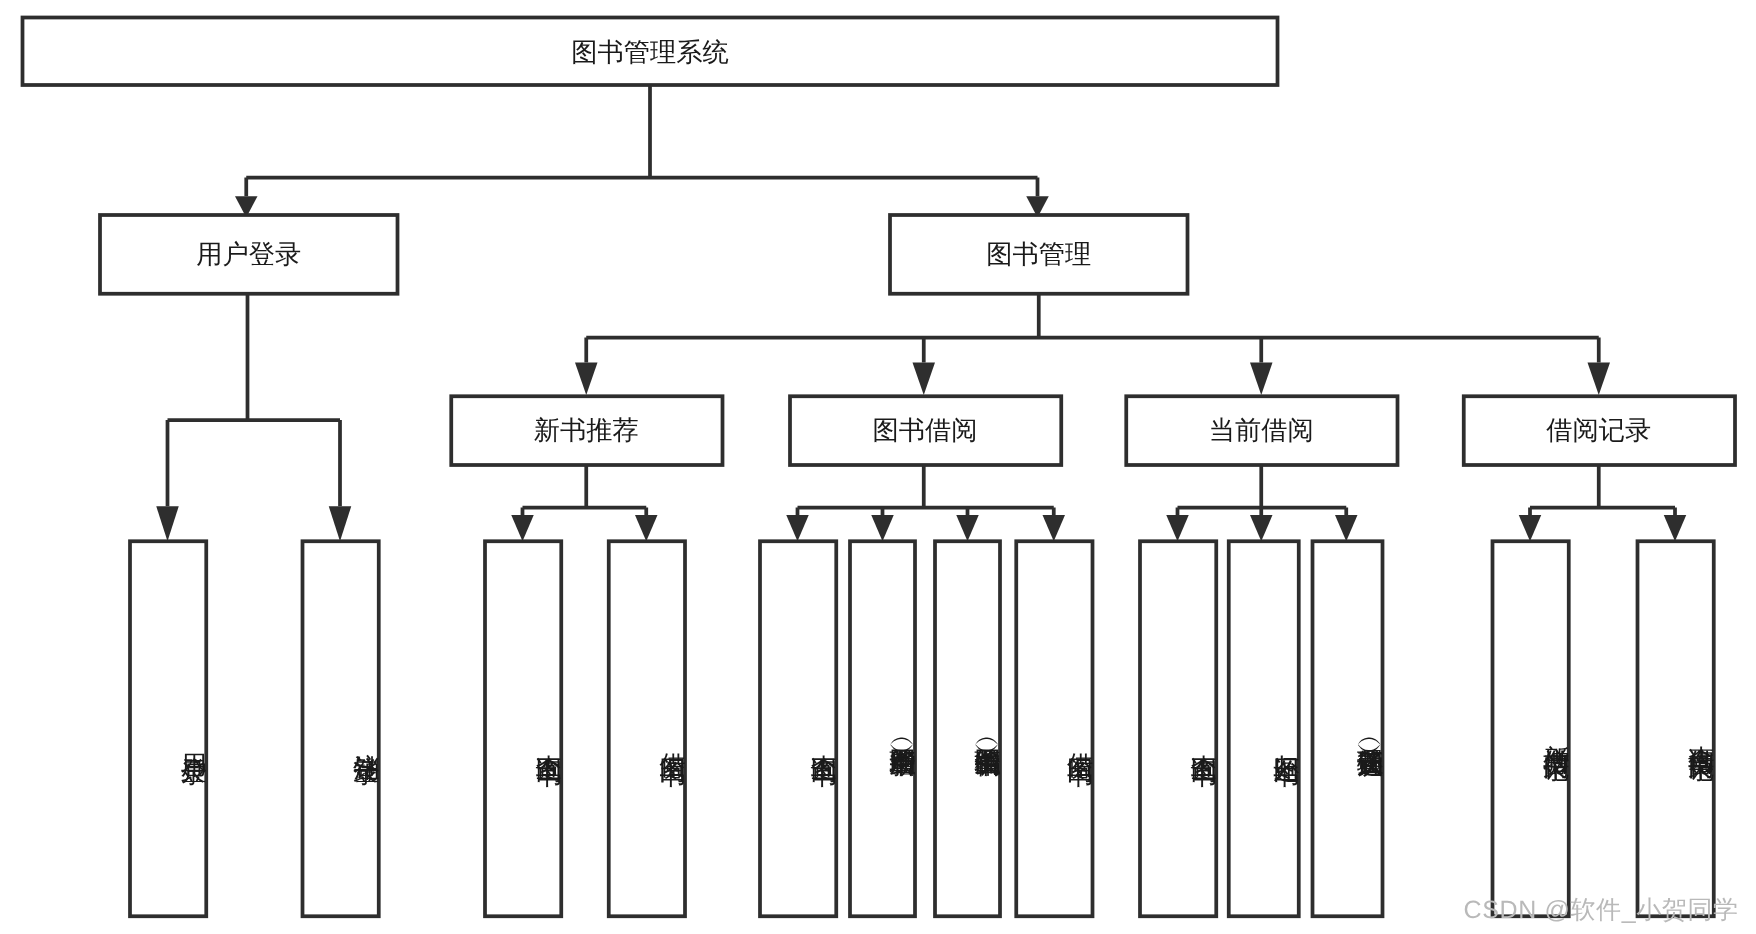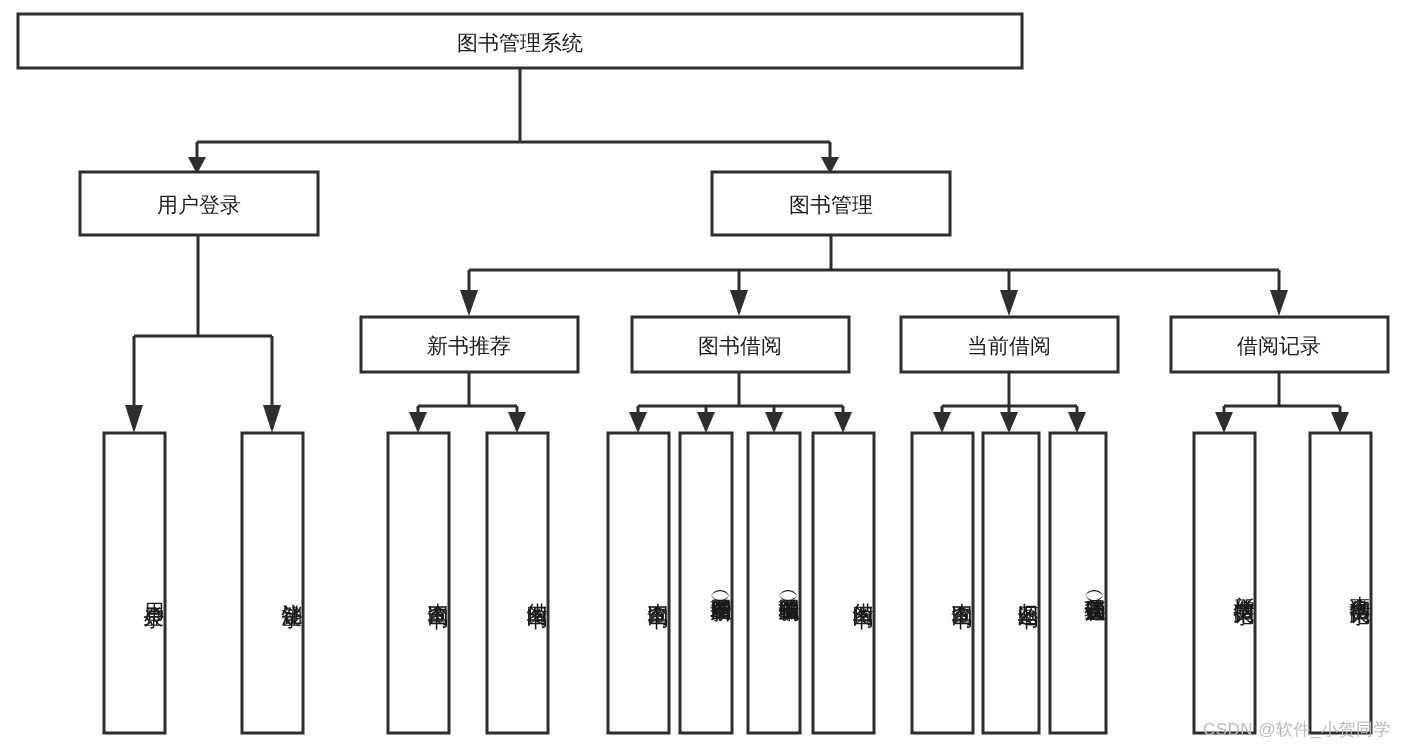--- a/index.html
+++ b/index.html
@@ -66,21 +66,21 @@
     line-height: 1;
     text-align: center;
     pointer-events: none;
     user-select: none;
   }
   .watermark {
     position: absolute;
     right: 14px;
     bottom: 6px;
     font-family: "Liberation Sans", "DejaVu Sans", sans-serif;
-    font-size: 17px;
+    font-size: 20px;
     color: #b9b9b9;
     letter-spacing: 0.5px;
     white-space: nowrap;
     user-select: none;
   }
 </style>
 </head>
 <body>
 
 <div id="diagram-root">

